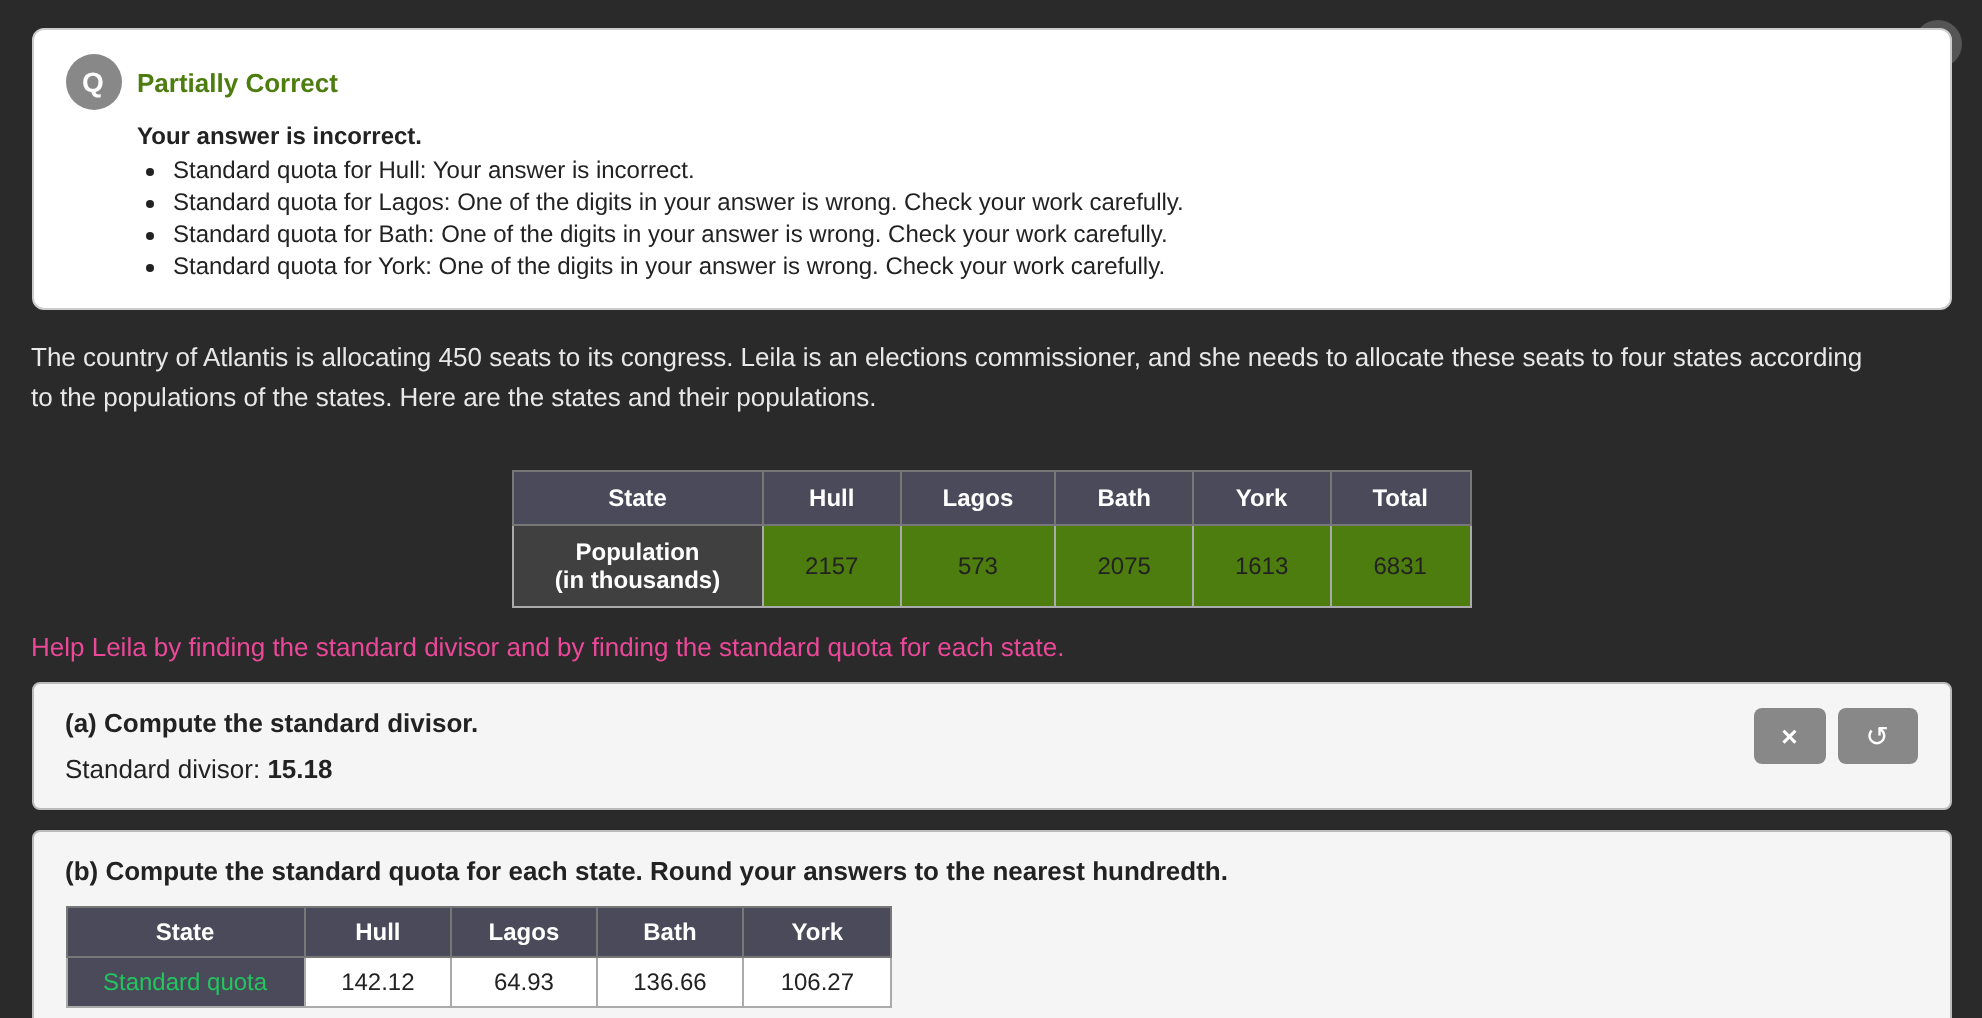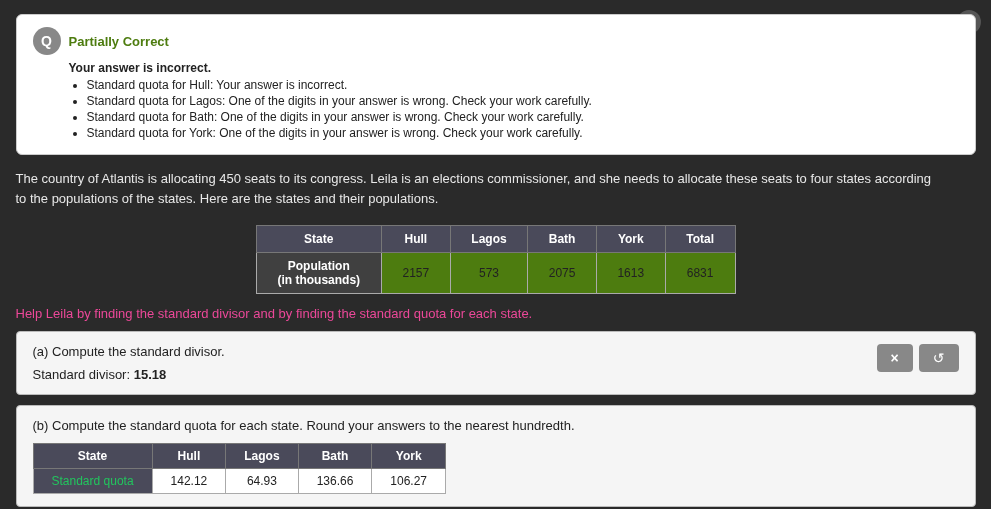--- a/index.html
+++ b/index.html
@@ -64,21 +64,21 @@
       padding-left: 18px;
     }
     .feedback-content ul li {
       font-size: 12px;
       color: #222;
       margin-bottom: 2px;
     }
     .problem-text {
       font-size: 13px;
       color: #e8e8e8;
-      margin-bottom: 17px;
+      margin-bottom: 27px;
       line-height: 1.5;
     }
     .population-table {
       border-collapse: collapse;
       margin: 0 auto 12px auto;
       min-width: 480px;
     }
     .population-table th {
       background: #4a4a5a;
       color: #fff;
@@ -112,20 +112,21 @@
       border: 1px solid #bbb;
       border-radius: 4px;
       padding: 12px 16px;
       margin-bottom: 10px;
       position: relative;
     }
     .answer-section-title {
       font-size: 13px;
       color: #222;
       margin-bottom: 8px;
+      font-weight: bold;
     }
     .standard-divisor-line {
       font-size: 13px;
       color: #222;
       margin-top: 8px;
     }
     .standard-divisor-value {
       font-weight: bold;
       color: #222;
     }

